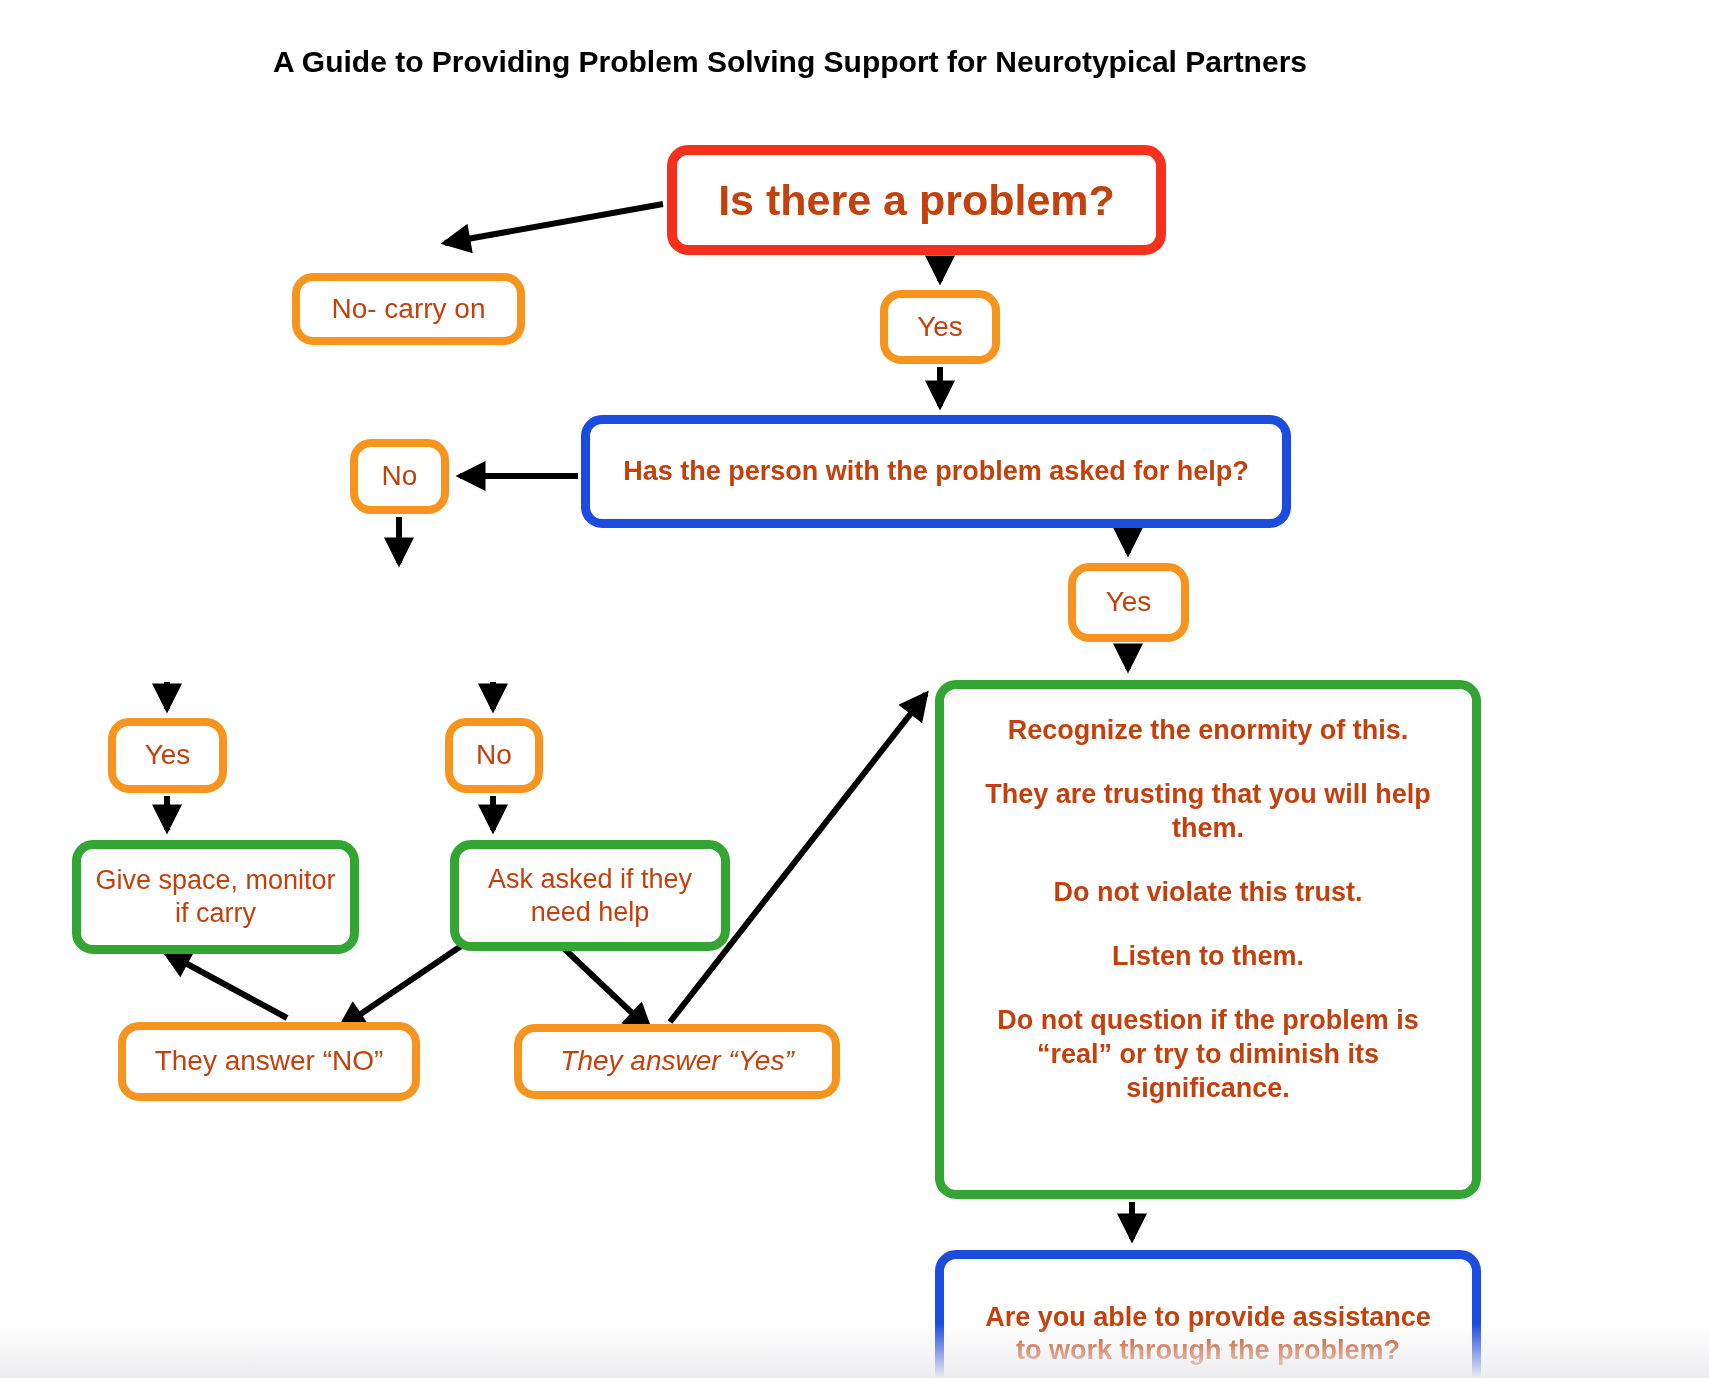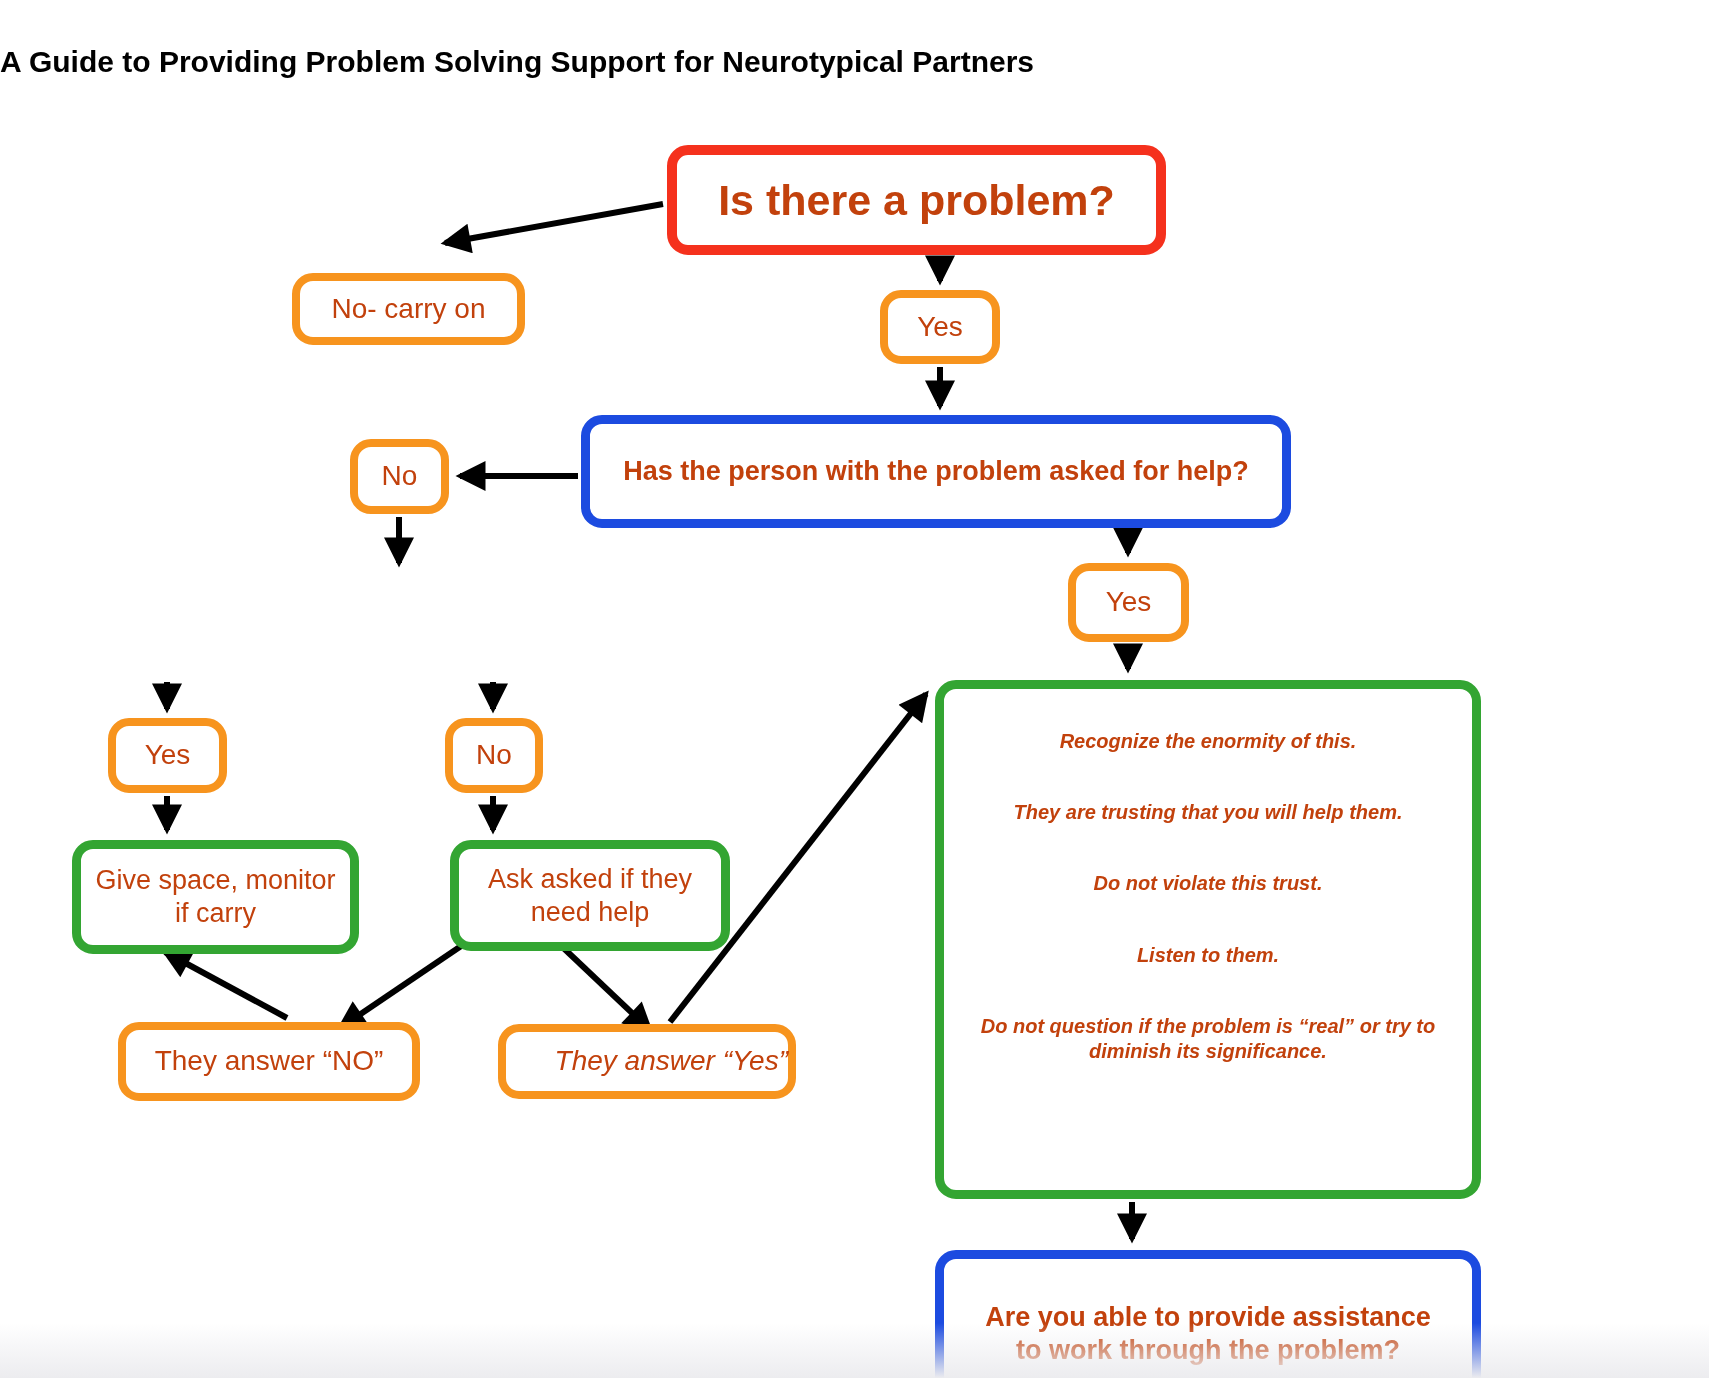--- a/index.html
+++ b/index.html
@@ -7,42 +7,42 @@
     --arrow:#000000; --background:#FFFFFF;
   }
   html,body{margin:0;padding:0;}
   body{background:#fff;font-family:"Liberation Sans", sans-serif;}
   #canvas{
     position:relative; width:1709px; height:1378px;
     background:var(--background); overflow:hidden;
   }
   .page-title{
     position:absolute; left:0; top:45px; width:1580px;
-    font-size:30px; font-weight:bold; color:#000;
+    text-align:center; font-size:30px; font-weight:bold; color:#000;
   }
   .node{
     position:absolute; box-sizing:border-box; background:#fff;
     border-style:solid; display:flex; flex-direction:column;
     align-items:center; justify-content:center; text-align:center;
     color:#c2410c; line-height:1.22;border-radius:21px;
   }
   .b-red   {border-color:var(--red);    border-width:10px;}
   .b-orange{border-color:var(--orange); border-width:8px;}
   .b-blue  {border-color:var(--blue);   border-width:9px;}
   .b-green {border-color:var(--green);  border-width:9px;}
   .t-huge {font-size:43px; font-weight:bold; white-space:nowrap;}
   .t-bold {font-size:27px; font-weight:bold;}
   .t-reg  {font-size:28px; font-weight:normal;}
   .t-reg27{font-size:27px; font-weight:normal;margin-left:12px;}
   .t-italic{font-size:28px; font-style:italic;}
   .nowrap{white-space:nowrap;}
   .bigbox{
     justify-content:flex-start; padding:24px 25px 10px 25px;
   }
-  .bigbox p{margin:16px 0 30px 0; font-size:20px; font-weight:bold; line-height:1.26;font-style:italic;}
+  .bigbox p{margin:0 0 30px 0; font-size:27px; font-weight:bold; line-height:1.26;}
   #arrows{position:absolute; left:0; top:0; width:1709px; height:1378px; pointer-events:none;}
   #arrows line{stroke:var(--arrow); stroke-width:6;}
   #arrows .ah{fill:var(--arrow);}
   .bottom-fade{
     position:absolute; left:0; bottom:0; width:100%; height:55px;
     background:linear-gradient(to bottom, rgba(236,236,239,0) 0%, #ececef 100%);
   }
 </style>
 </head>
 <body>
@@ -111,21 +111,21 @@
 
   <div class="node b-green t-reg27" style="left:438px;top:840px;width:280px;height:111px;">
     <span>Ask asked if they</span>
     <span>need help</span>
   </div>
 
   <div class="node b-orange t-reg" style="left:118px;top:1022px;width:302px;height:79px;">
     <span>They answer “NO”</span>
   </div>
 
-  <div class="node b-orange t-italic" style="left:498px;top:1024px;width:298px;height:75px;align-items:flex-end;">
+  <div class="node b-orange t-italic" style="left:514px;top:1024px;width:326px;height:75px;">
     <span>They answer “Yes”</span>
   </div>
 
   <div class="node b-orange t-reg" style="left:1068px;top:563px;width:121px;height:79px;">
     <span>Yes</span>
   </div>
 
   <div class="node b-green bigbox" style="left:935px;top:680px;width:546px;height:519px;">
     <p>Recognize the enormity of this.</p>
     <p>They are trusting that you will help them.</p>

